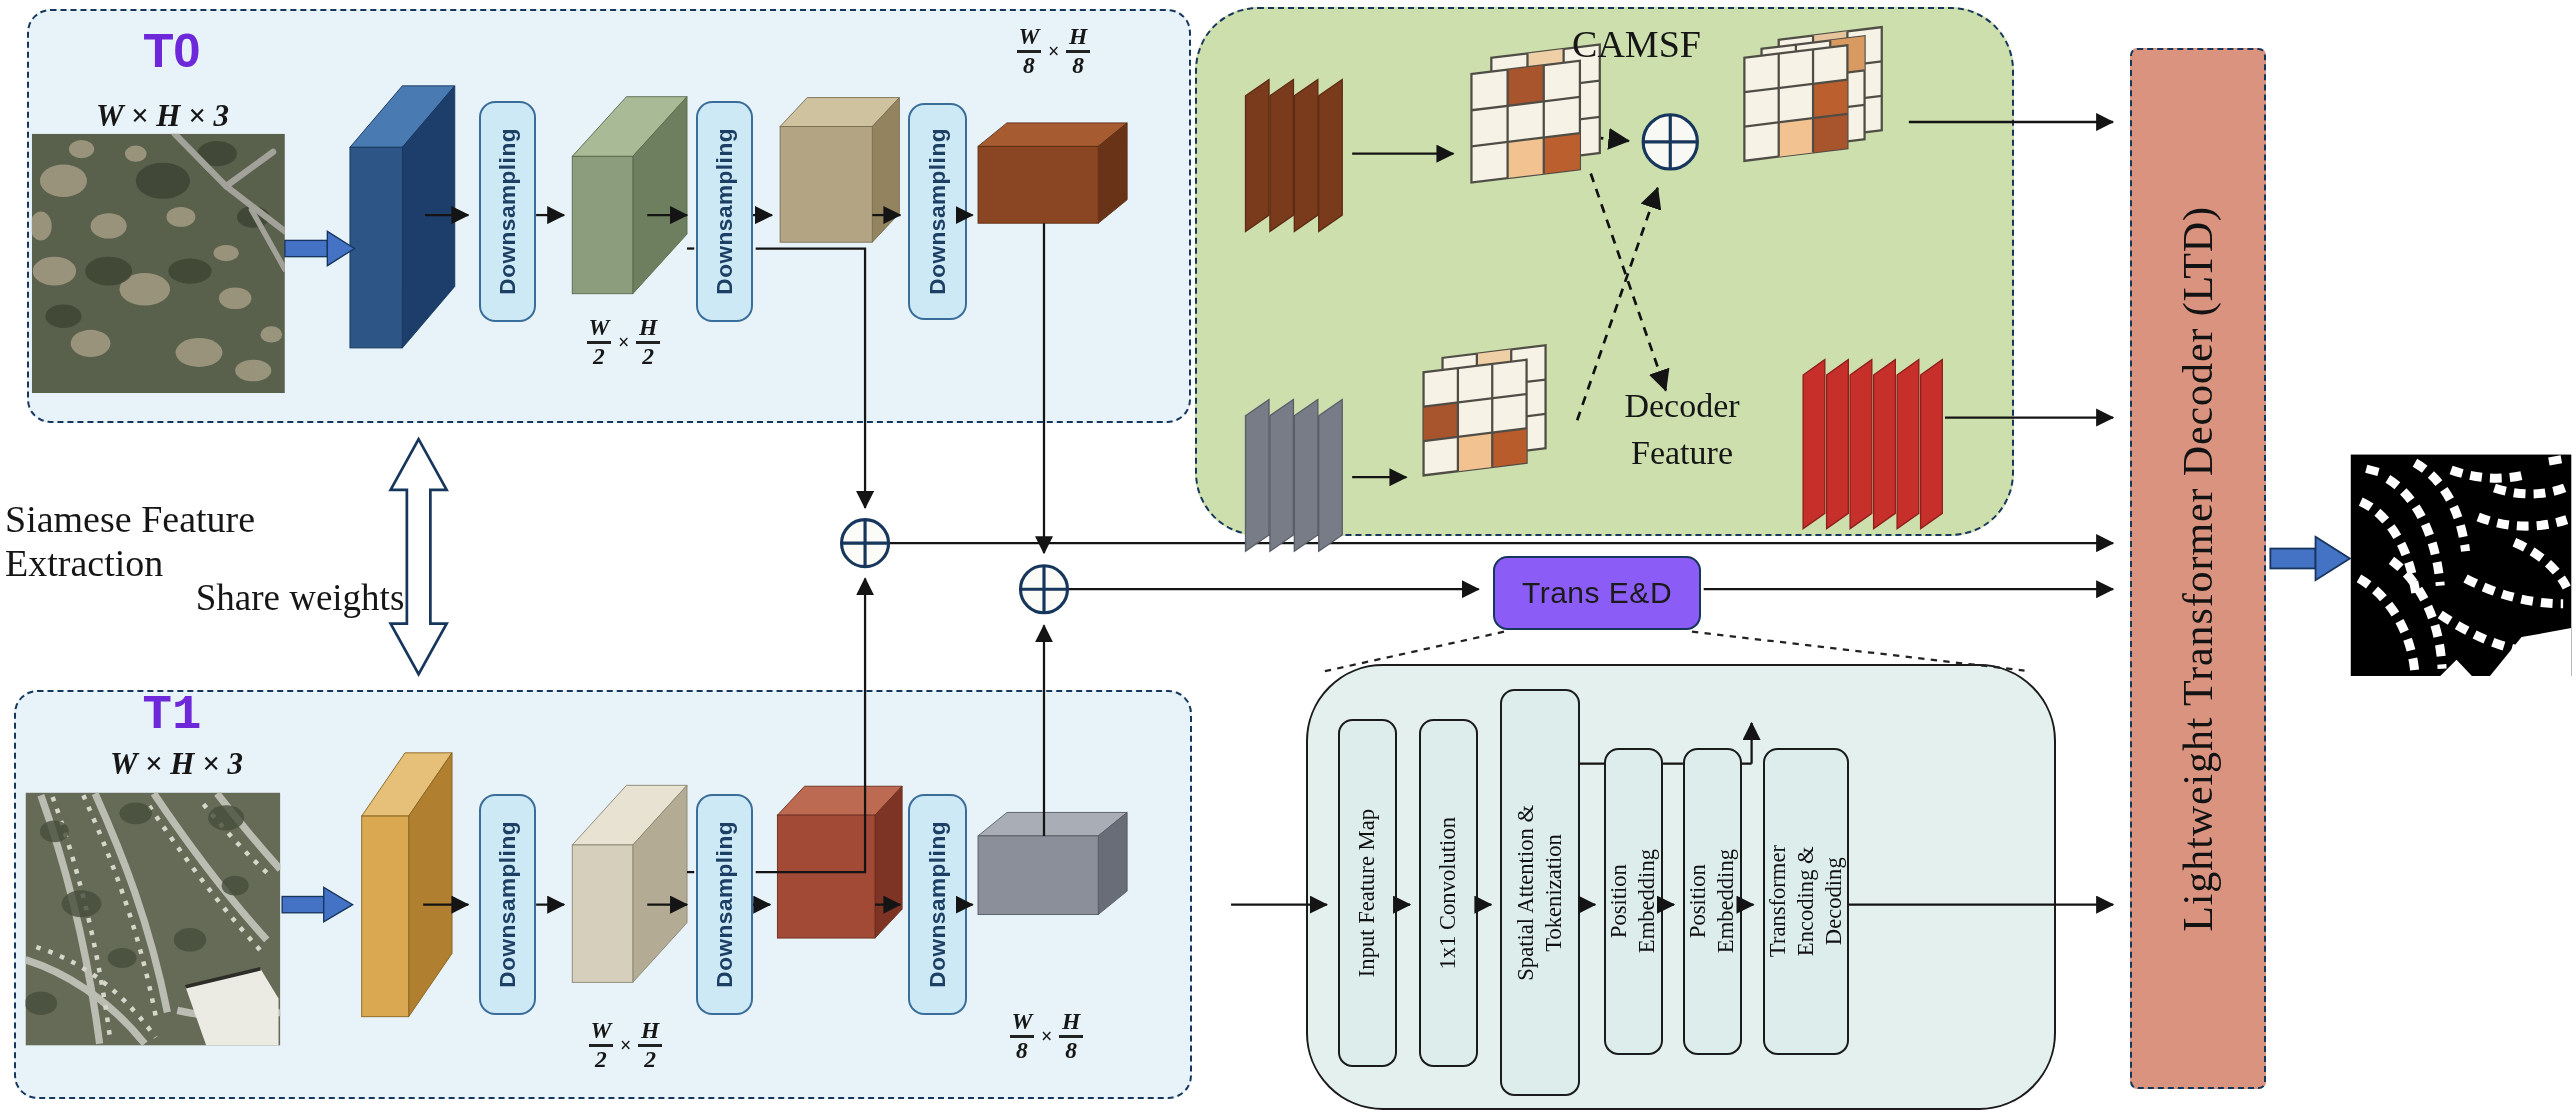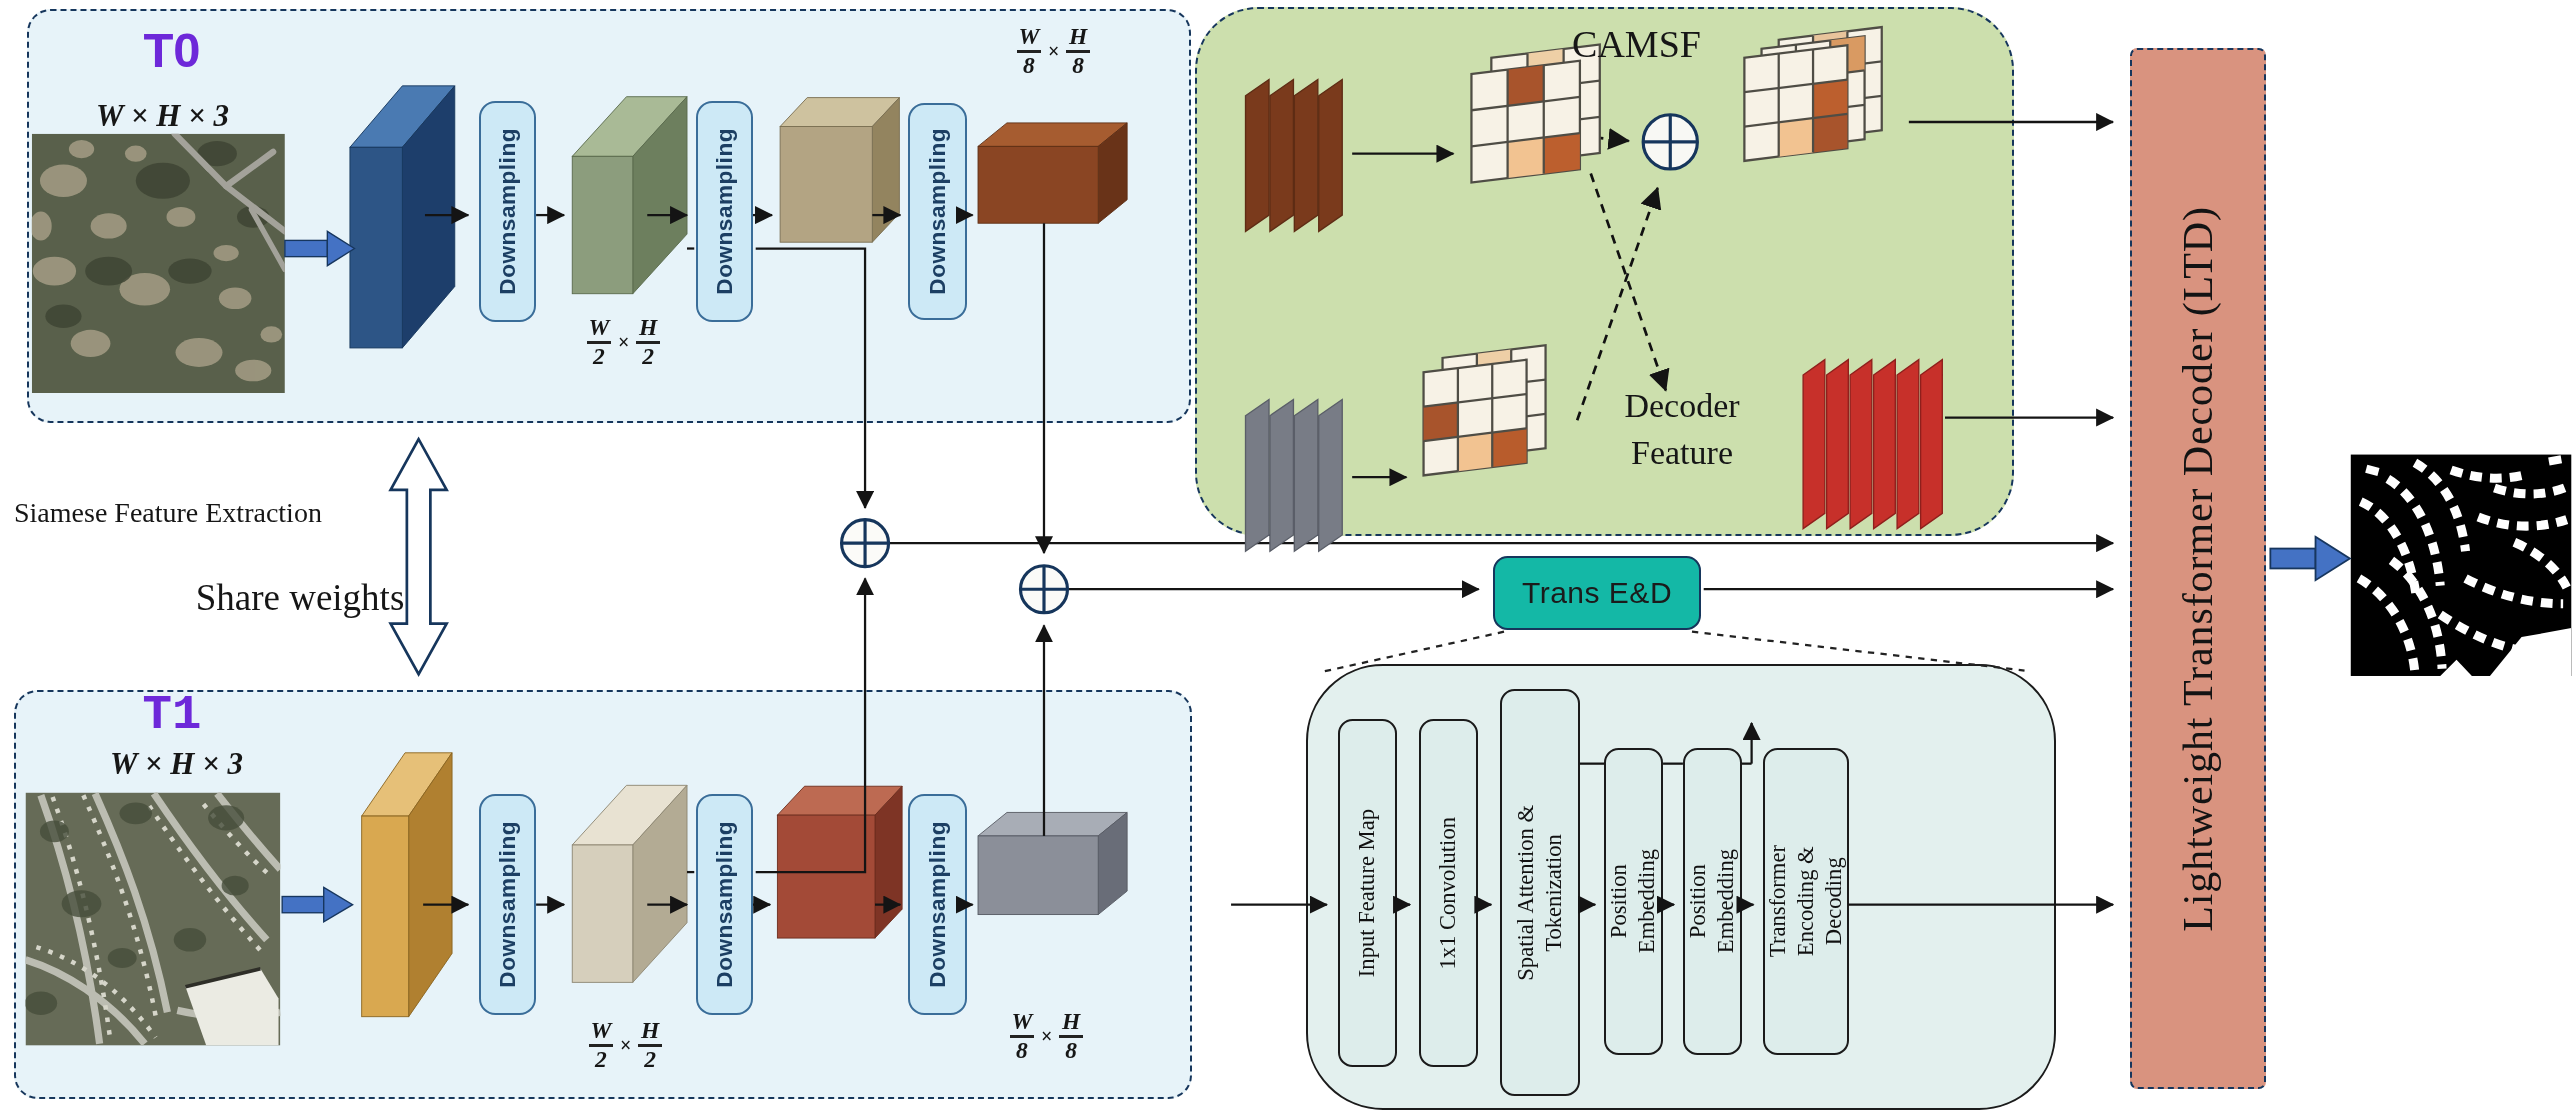--- a/index.html
+++ b/index.html
@@ -5,21 +5,21 @@
   html,body{margin:0;padding:0;background:#fff;}
   .stage{position:relative;width:2576px;height:1117px;background:#ffffff;overflow:hidden;
          font-family:"Liberation Serif",serif;}
   
   .panel{position:absolute;box-sizing:border-box;z-index:1;}
   .dashedbox{border:2.7px dashed #16365c;border-radius:23.5px;background:#e7f3f9;}
   #camsf-box{border:2.7px dashed #16365c;border-radius:63px;background:#ccdfad;}
   #ltd-box{border:2.7px dashed #16365c;border-radius:7.2px;background:#d9937f;
            display:flex;align-items:center;justify-content:center;}
   #ted-container{border:2.7px solid #1b1b1b;border-radius:77px;background:#e3f0ee;}
-  #transed-box{border:2.7px solid #16365c;border-radius:14.5px;background:#14b8a6;
+  #transed-box{border:2.7px solid #16365c;border-radius:14.5px;background:#8b5cf6;
                display:flex;align-items:center;justify-content:center;}
   .pill{border:2.3px solid #3a6d99;border-radius:16.3px;background:#cde9f6;
         display:flex;align-items:center;justify-content:center;}
   .tblock{border:2.3px solid #1b1b1b;border-radius:14.5px;background:#ddedeb;
           display:flex;align-items:center;justify-content:center;}
   
   .vtext{writing-mode:vertical-rl;transform:rotate(180deg);text-align:center;white-space:pre-line;}
   .pill .vtext{font-family:"Liberation Sans",sans-serif;font-size:22.6px;font-weight:600;color:#1c3f63;letter-spacing:0.5px;}
   .tblock .vtext{font-family:"Liberation Serif",serif;font-size:22.6px;color:#111;line-height:1.25;}
   #ltd-box .vtext{font-family:"Liberation Serif",serif;font-size:42px;color:#131313;letter-spacing:0.9px;}
@@ -481,21 +481,21 @@
         <span>8</span>
       </span>
     <span class="times">×</span>
     <span class="frac">
         <span>H</span>
         <i></i>
         <span>8</span>
       </span>
   </div>
 
-  <div class="lbl serif-lg" style="left:0px;top:497px;width:339px;font-size:28px;text-align:left;padding-left:14px;">Siamese Feature Extraction</div>
+  <div class="lbl serif-lg" style="left:0px;top:497px;width:339px;font-size:38px;text-align:left;padding-left:5px;">Siamese Feature Extraction</div>
   <div class="lbl serif-lg" style="left:194px;top:576px;width:212px;font-size:37px;">Share weights</div>
 
   <div class="lbl" style="left:1528px;top:22px;width:217px;font-size:38px;">CAMSF</div>
   <div class="lbl" style="left:1587px;top:387px;width:190px;font-size:34px;">Decoder</div>
   <div class="lbl" style="left:1587px;top:434px;width:190px;font-size:34px;">Feature</div>
 
 </div>
 
 
 </body></html>

